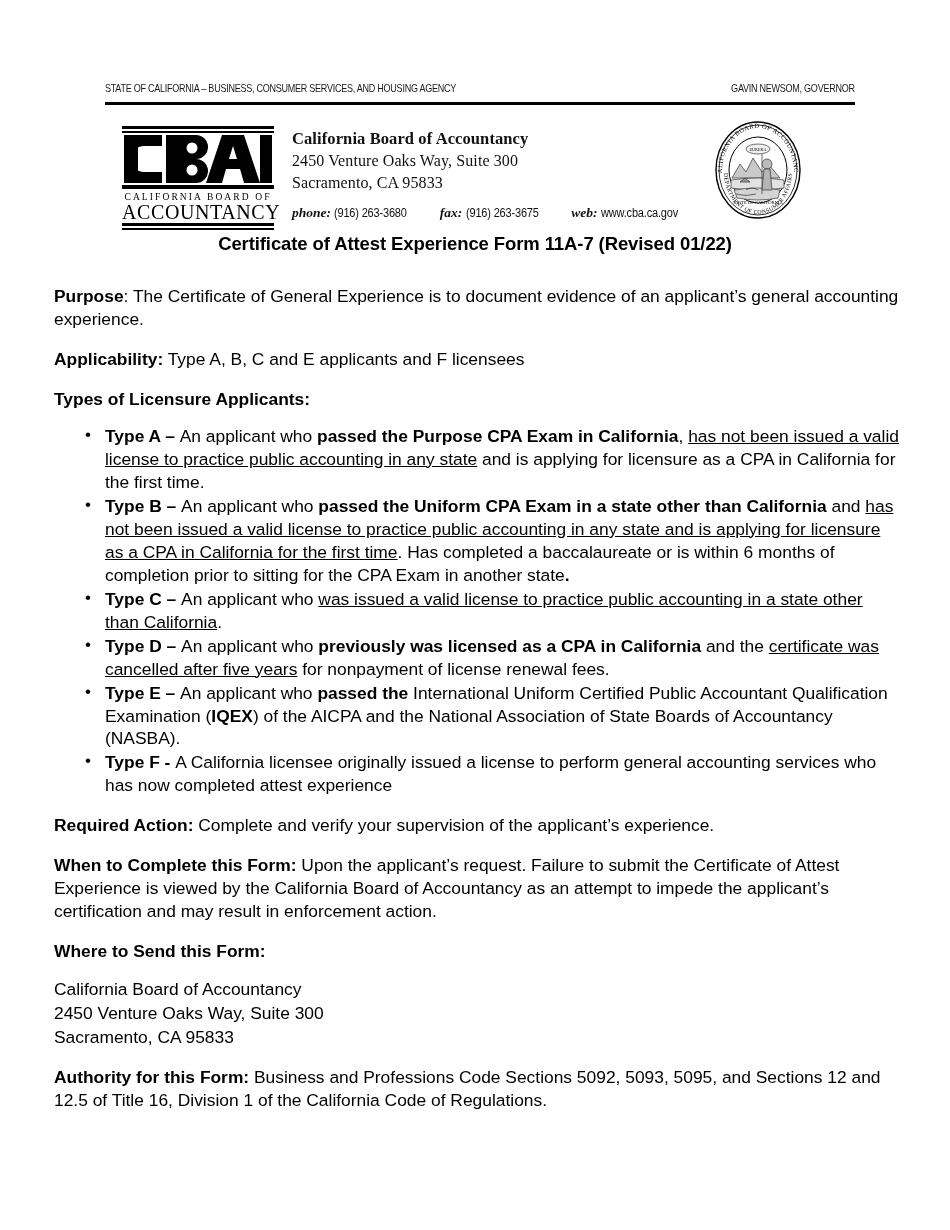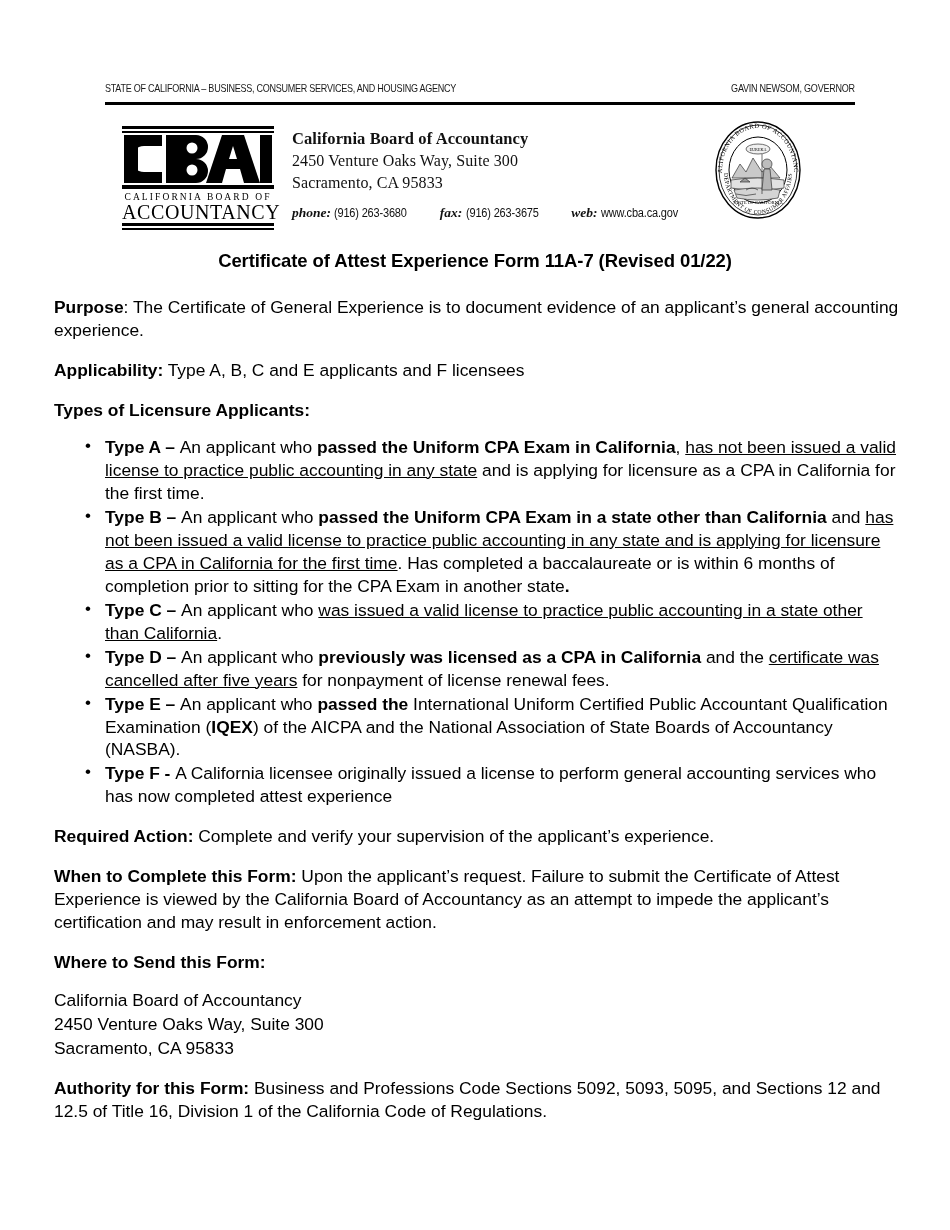--- a/index.html
+++ b/index.html
@@ -133,32 +133,32 @@
     left: 712px;
     top: 120px;
     width: 92px;
     height: 100px;
   }
 
   
   .doc-title {
     position: absolute;
     left: 0;
-    top: 250px;
+    top: 233px;
     width: 950px;
     text-align: center;
     font-size: 18.5px;
     font-weight: bold;
     letter-spacing: -0.1px;
   }
 
   .body {
     position: absolute;
     left: 54px;
-    top: 296px;
+    top: 285px;
     width: 845px;
     font-size: 17.4px;
     line-height: 1.32;
   }
 
   .para { margin: 0 0 17px 0; }
   .para b { font-weight: bold; }
   .u { text-decoration: underline; }
 
   .heading {
@@ -280,21 +280,21 @@
 
   <div class="body">
 
     <p class="para"><b>Purpose</b><span>: The Certificate of General Experience is to document evidence of an applicant’s general accounting experience.</span></p>
 
     <p class="para"><b>Applicability:</b><span> Type A, B, C and E applicants and F licensees</span></p>
 
     <p class="heading">Types of Licensure Applicants:</p>
 
     <ul class="types">
-      <li><b>Type A</b><b> – </b><span>An applicant who </span><b>passed the Uniform CPA Exam in California</b><span>, </span><span class="u">has not been issued a valid license to practice public accounting in any state</span><span> and is applying for licensure as a CPA in California for the first time.</span></li>
+      <li><b>Type A</b><b> – </b><span>An applicant who </span><b>passed the Purpose CPA Exam in California</b><span>, </span><span class="u">has not been issued a valid license to practice public accounting in any state</span><span> and is applying for licensure as a CPA in California for the first time.</span></li>
 
       <li><b>Type B</b><b> – </b><span>An applicant who </span><b>passed the Uniform CPA Exam in a state other than California</b><span> and </span><span class="u">has not been issued a valid license to practice public accounting in any state and is applying for licensure as a CPA in California for the first time</span><span>. Has completed a baccalaureate or is within 6 months of completion prior to sitting for the CPA Exam in another state</span><b>.</b></li>
 
       <li><b>Type C</b><b> – </b><span>An applicant who </span><span class="u">was issued a valid license to practice public accounting in a state other than California</span><span>.</span></li>
 
       <li><b>Type D</b><b> – </b><span>An applicant who </span><b>previously was licensed as a CPA in California</b><span> and the </span><span class="u">certificate was cancelled after five years</span><span> for nonpayment of license renewal fees.</span></li>
 
       <li><b>Type E</b><b> – </b><span>An applicant who </span><b>passed the</b><span> International Uniform Certified Public Accountant Qualification Examination (</span><b>IQEX</b><span>) of the AICPA and the National Association of State Boards of Accountancy (NASBA).</span></li>
 
       <li><b>Type F</b><b> - </b><span>A California licensee originally issued a license to perform general accounting services who has now completed attest experience</span></li>

